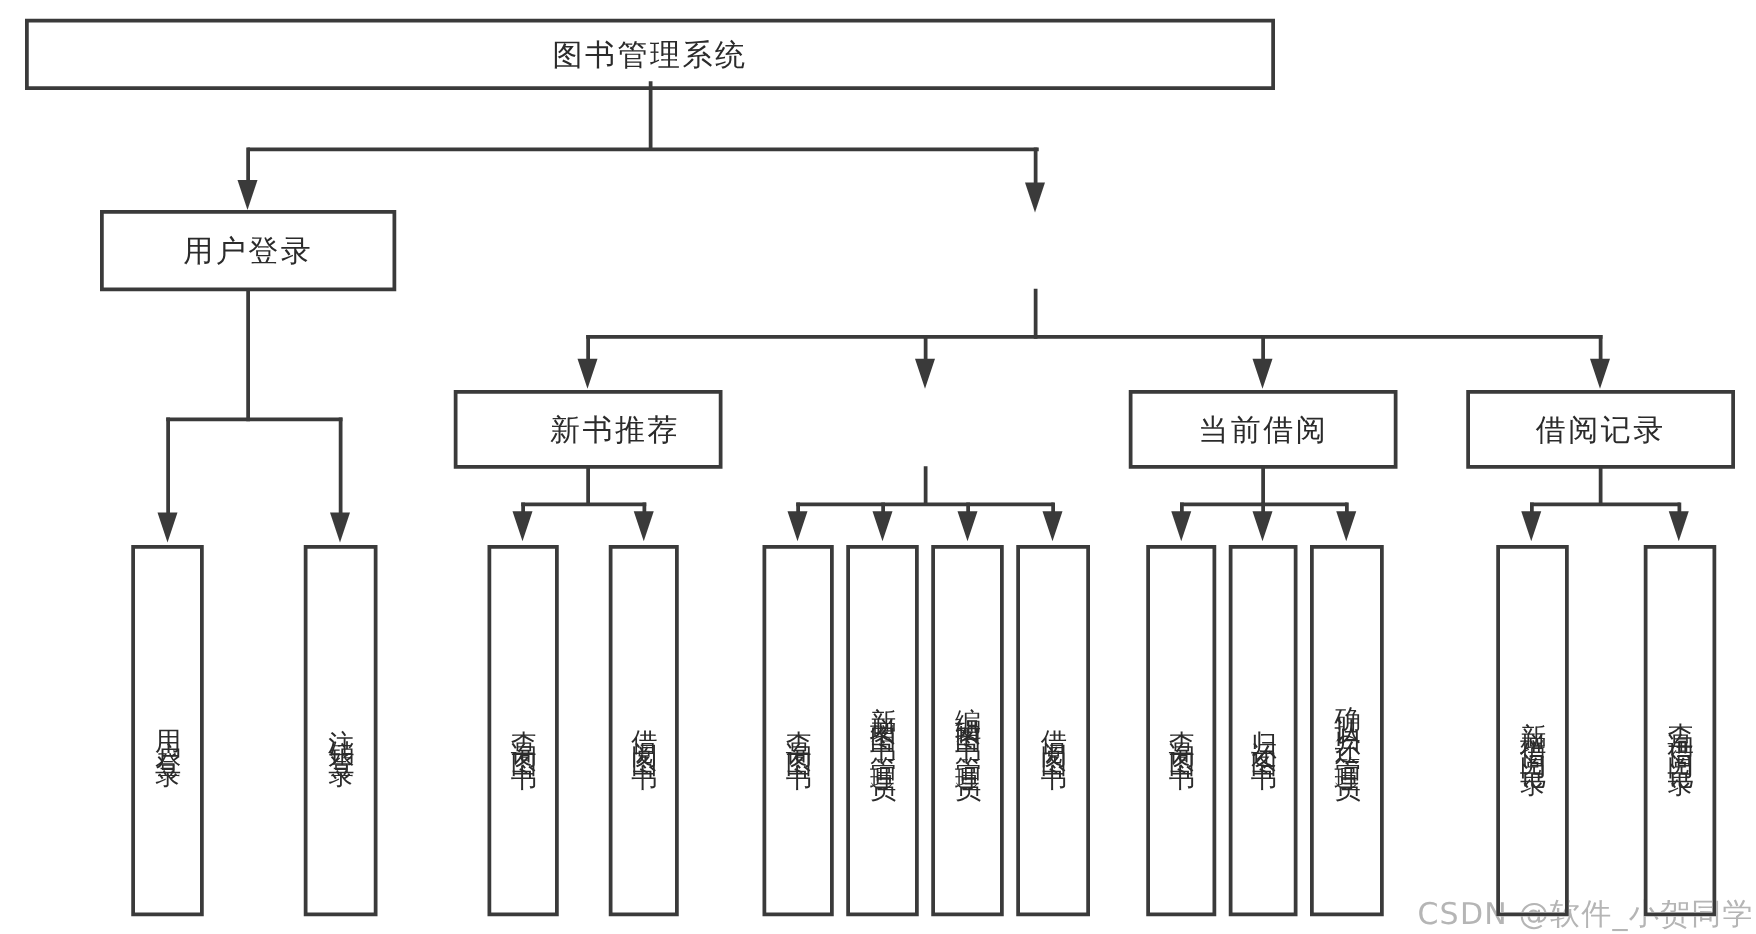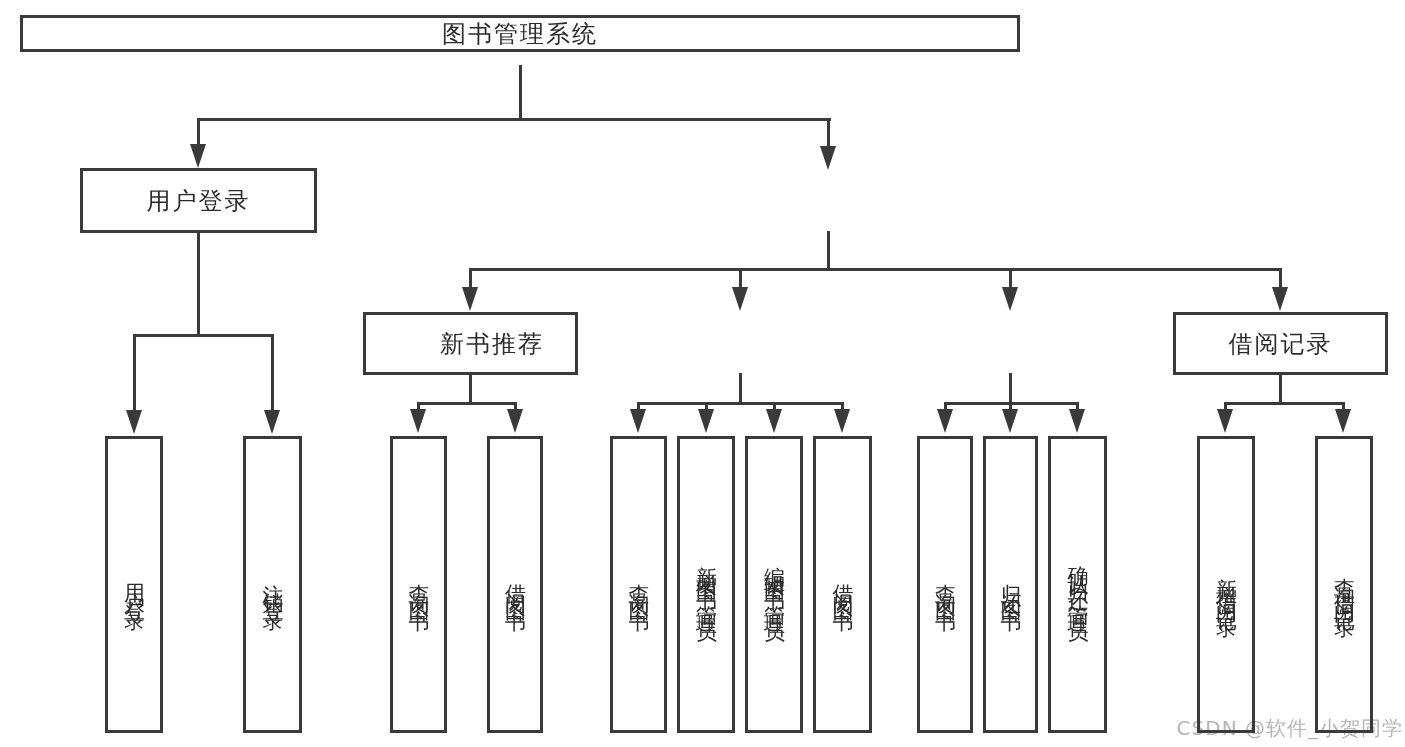--- a/index.html
+++ b/index.html
@@ -27,30 +27,30 @@
   .vbox.long{letter-spacing:8px;}
   
   .h{position:absolute; height:3px; background:var(--line);}
   .v{position:absolute; width:3px; background:var(--line);}
   .head{
     position:absolute; width:0; height:0;
     border-left:8px solid transparent; border-right:8px solid transparent;
     border-top:24px solid var(--line);
   }
   .watermark{
-    position:absolute; right:2px; top:715px; font-size:20px; letter-spacing:1px;
+    position:absolute; right:2px; top:715px; font-size:24px; letter-spacing:1px;
     color:var(--watermark); white-space:nowrap; mix-blend-mode:darken; z-index:5;
   }
 </style>
 </head>
 <body>
 
 <div class="canvas">
 
-  <div class="hbox" style="left:20px;top:15px;width:1000px;height:37px;">图书管理系统</div>
+  <div class="hbox" style="left:20px;top:15px;width:1000px;height:57px;">图书管理系统</div>
 
   <div class="v" style="left:519px;top:65px;height:55px;"></div>
   <div class="h" style="left:198px;top:118px;width:633px;"></div>
   <div class="v" style="left:197px;top:118px;height:28px;"></div>
   <div class="head" style="left:190px;top:144px;"></div>
   <div class="v" style="left:827px;top:118px;height:30px;"></div>
   <div class="head" style="left:820px;top:146px;"></div>
 
   <div class="hbox" style="left:80px;top:168px;width:237px;height:65px;">用户登录</div>
 
@@ -66,20 +66,21 @@
   <div class="v" style="left:469px;top:268px;height:22px;"></div>
   <div class="head" style="left:462px;top:287px;"></div>
   <div class="v" style="left:739px;top:268px;height:22px;"></div>
   <div class="head" style="left:732px;top:287px;"></div>
   <div class="v" style="left:1009px;top:268px;height:22px;"></div>
   <div class="head" style="left:1002px;top:287px;"></div>
   <div class="v" style="left:1279px;top:268px;height:22px;"></div>
   <div class="head" style="left:1272px;top:287px;"></div>
 
   <div class="hbox" style="left:363px;top:312px;width:215px;height:63px;padding-left:43px;">新书推荐</div>
+  <div class="hbox" style="left:903px;top:312px;width:215px;height:63px;">当前借阅</div>
   <div class="hbox" style="left:1173px;top:312px;width:215px;height:63px;">借阅记录</div>
 
   <div class="v" style="left:469px;top:373px;height:31px;"></div>
   <div class="h" style="left:417px;top:402px;width:100px;"></div>
   <div class="v" style="left:417px;top:402px;height:10px;"></div>
   <div class="head" style="left:410px;top:409px;"></div>
   <div class="v" style="left:514px;top:402px;height:10px;"></div>
   <div class="head" style="left:507px;top:409px;"></div>
 
   <div class="v" style="left:739px;top:373px;height:31px;"></div>

